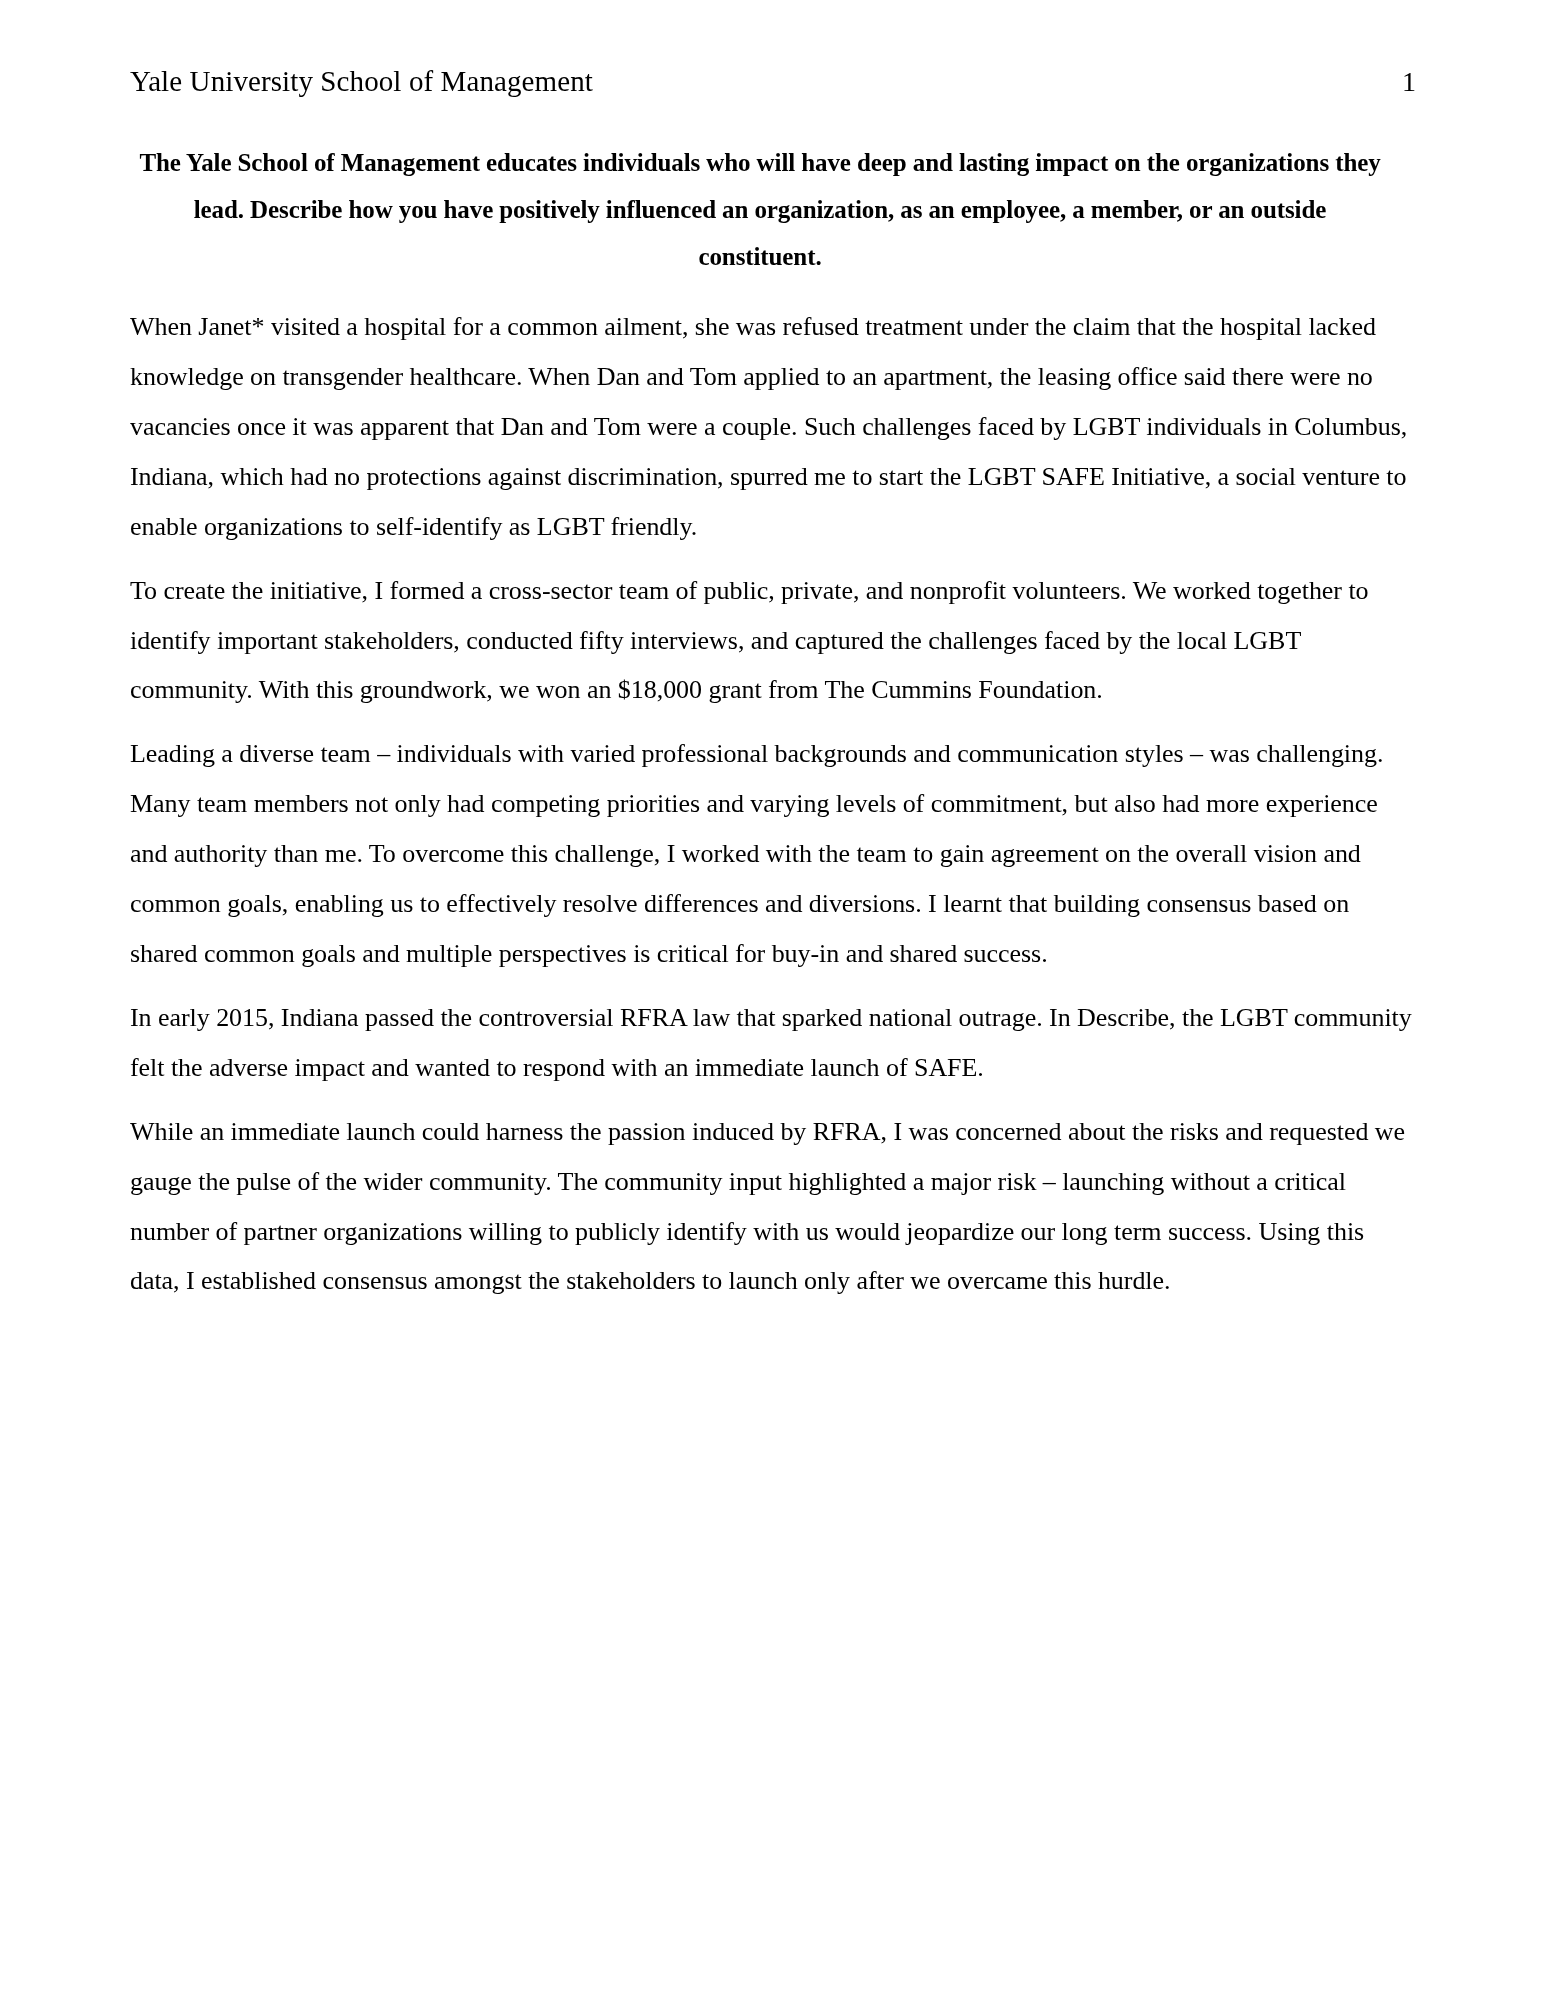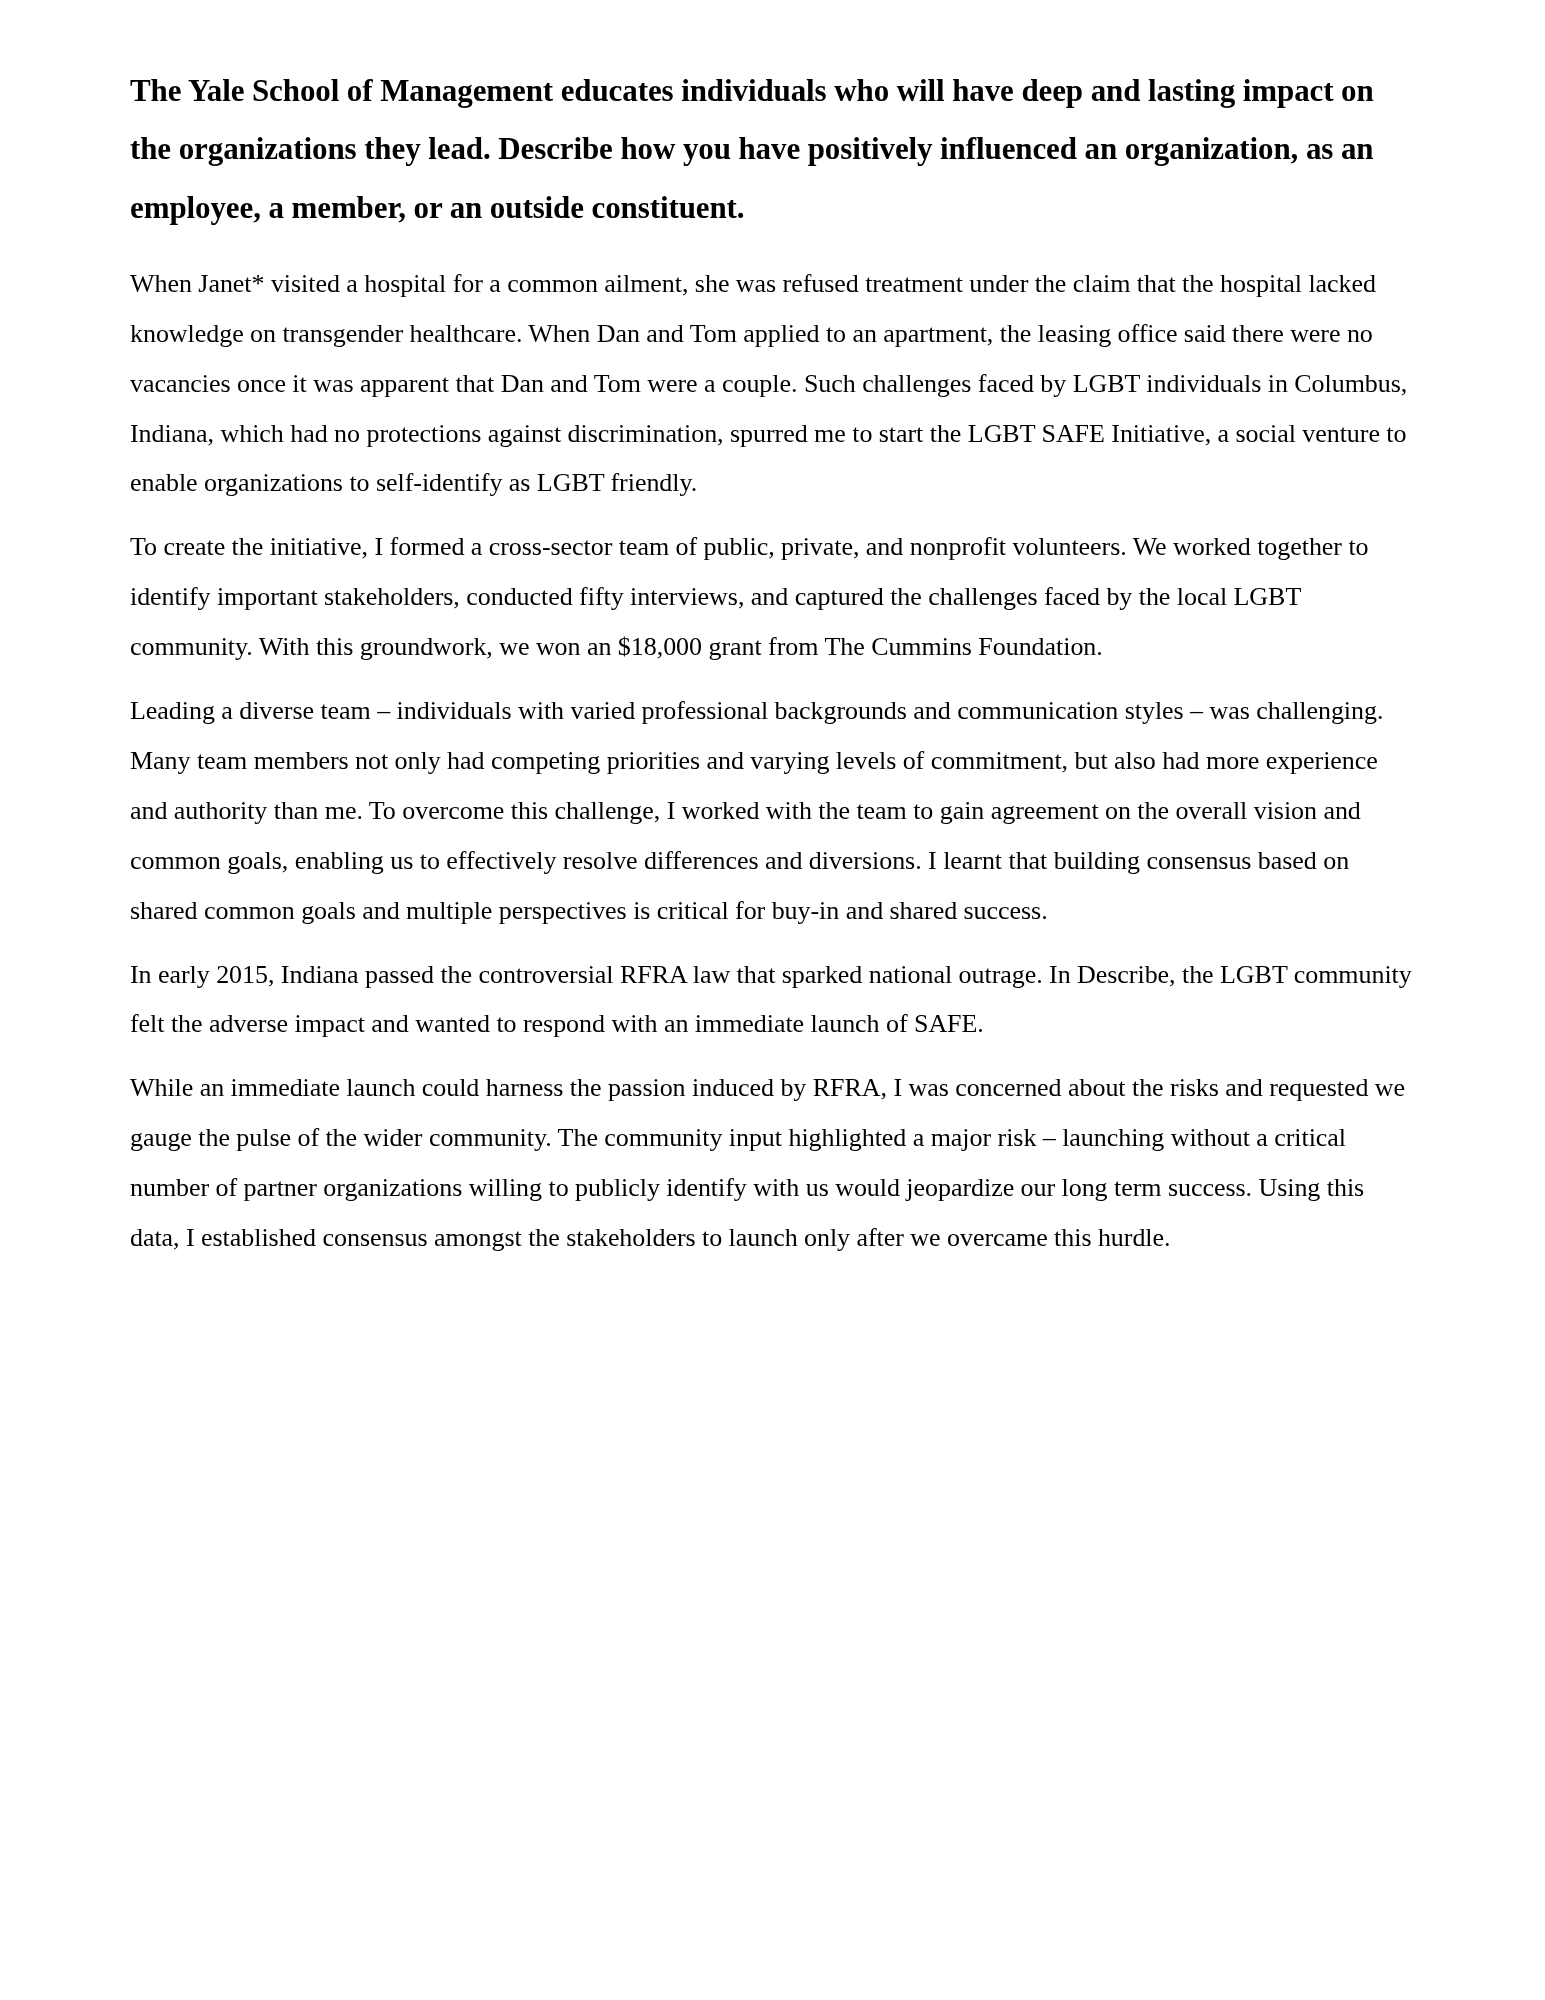--- a/index.html
+++ b/index.html
@@ -39,23 +39,23 @@
   }
   .running-head .head-title {
     white-space: nowrap;
   }
   .running-head .page-number {
     font-size: 28px;
     padding-right: 2px;
   }
   .prompt {
     font-weight: bold;
-    font-size: 31px;
+    font-size: 25px;
     line-height: 1.88;
-    text-align: left;
+    text-align: center;
     margin: 0 0 22px 0;
     width: 1260px;
     letter-spacing: -0.1px;
   }
   .body-par {
     font-size: 26px;
     line-height: 1.92;
     text-align: left;
     margin: 0 0 14px 0;
     width: 1288px;
@@ -65,20 +65,24 @@
     margin-bottom: 0;
     font-family: Liberation Serif, serif;
   }
 </style>
 </head>
 <body>
 
 <div class="page">
   <div class="content">
 
+    <div class="running-head">
+      <span class="head-title">Yale University School of Management</span>
+      <span class="page-number">1</span>
+    </div>
 
     <p class="prompt">The Yale School of Management educates individuals who will have deep and lasting impact on the organizations they lead. Describe how you have positively influenced an organization, as an employee, a member, or an outside constituent.</p>
 
     <p class="body-par">When Janet* visited a hospital for a common ailment, she was refused treatment under the claim that the hospital lacked knowledge on transgender healthcare. When Dan and Tom applied to an apartment, the leasing office said there were no vacancies once it was apparent that Dan and Tom were a couple. Such challenges faced by LGBT individuals in Columbus, Indiana, which had no protections against discrimination, spurred me to start the LGBT SAFE Initiative, a social venture to enable organizations to self-identify as LGBT friendly.</p>
 
     <p class="body-par">To create the initiative, I formed a cross-sector team of public, private, and nonprofit volunteers. We worked together to identify important stakeholders, conducted fifty interviews, and captured the challenges faced by the local LGBT community. With this groundwork, we won an $18,000 grant from The Cummins Foundation.</p>
 
     <p class="body-par">Leading a diverse team – individuals with varied professional backgrounds and communication styles – was challenging. Many team members not only had competing priorities and varying levels of commitment, but also had more experience and authority than me. To overcome this challenge, I worked with the team to gain agreement on the overall vision and common goals, enabling us to effectively resolve differences and diversions. I learnt that building consensus based on shared common goals and multiple perspectives is critical for buy-in and shared success.</p>
 
     <p class="body-par">In early 2015, Indiana passed the controversial RFRA law that sparked national outrage. In Describe, the LGBT community felt the adverse impact and wanted to respond with an immediate launch of SAFE.</p>

